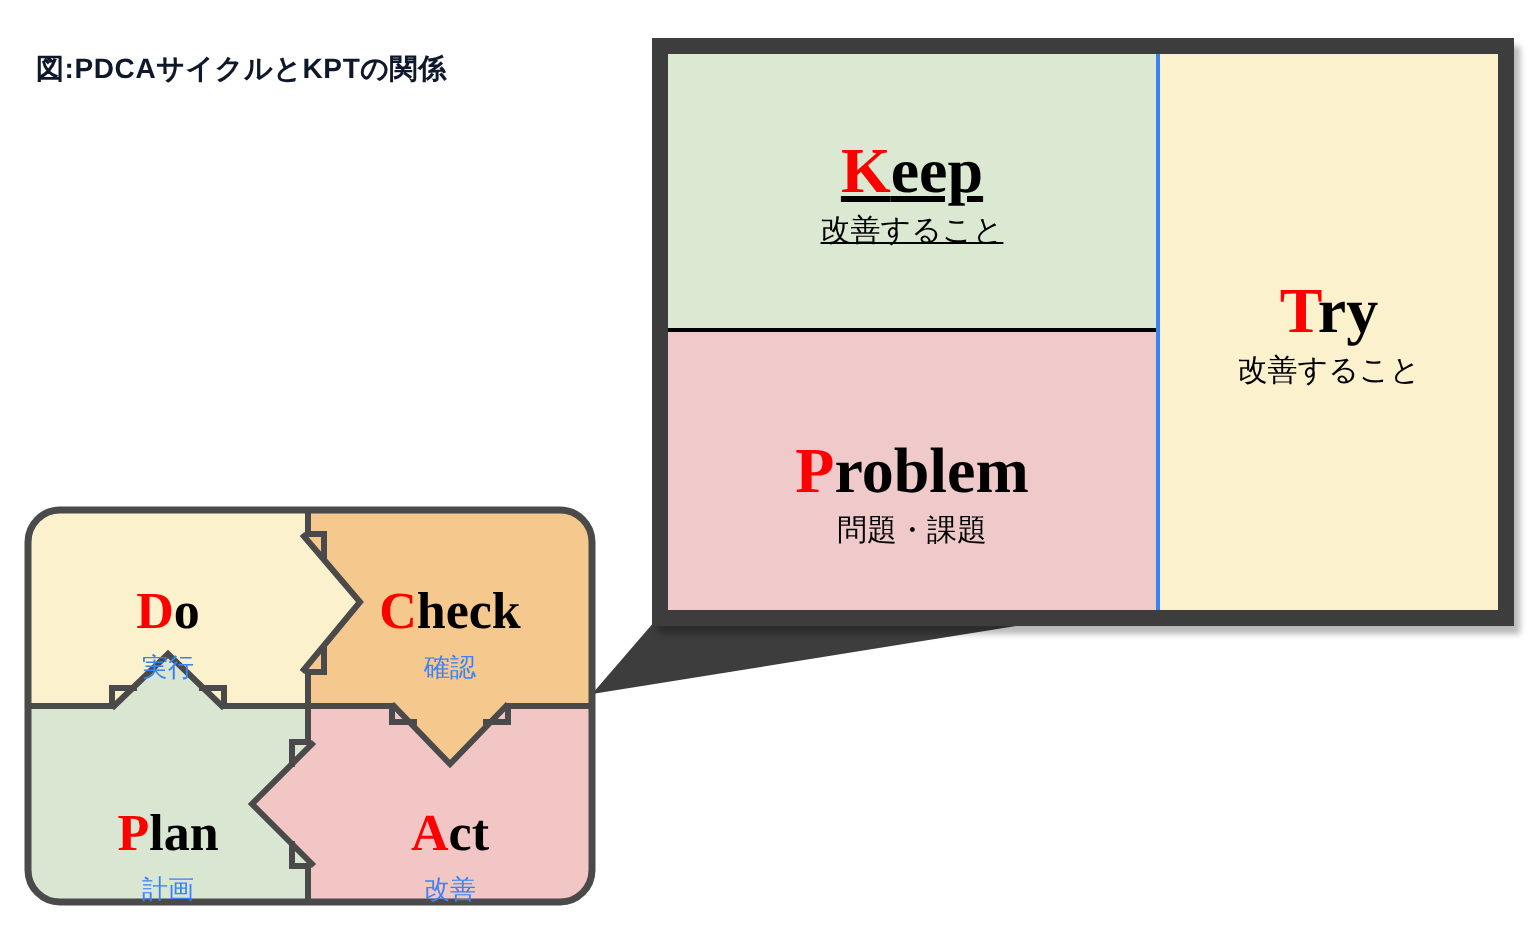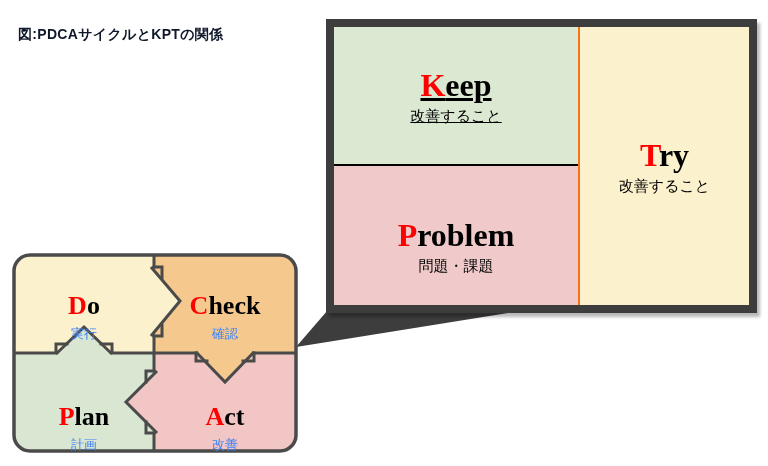--- a/index.html
+++ b/index.html
@@ -49,21 +49,21 @@
   .kpt-cell {
     display: flex;
     flex-direction: column;
     align-items: center;
     justify-content: center;
     box-sizing: border-box;
     text-align: center;
   }
   .kpt-cell.keep    { grid-column: 1; grid-row: 1; text-decoration: underline; }
   .kpt-cell.problem { grid-column: 1; grid-row: 2; border-top: 2px solid #000000; padding-top: 20px; }
-  .kpt-cell.try     { grid-column: 2; grid-row: 1 / 3; border-left: 2px solid #f97316; text-align: right; }
+  .kpt-cell.try     { grid-column: 2; grid-row: 1 / 3; border-left: 2px solid #3b82f6; text-align: right; }
   .kpt-word {
     font-family: "Liberation Serif", "DejaVu Serif", serif;
     font-weight: 700;
     font-size: 32px;
     line-height: 38px;
     color: #000000;
     white-space: nowrap;
   }
   .kpt-sub {
     font-size: 15px;

